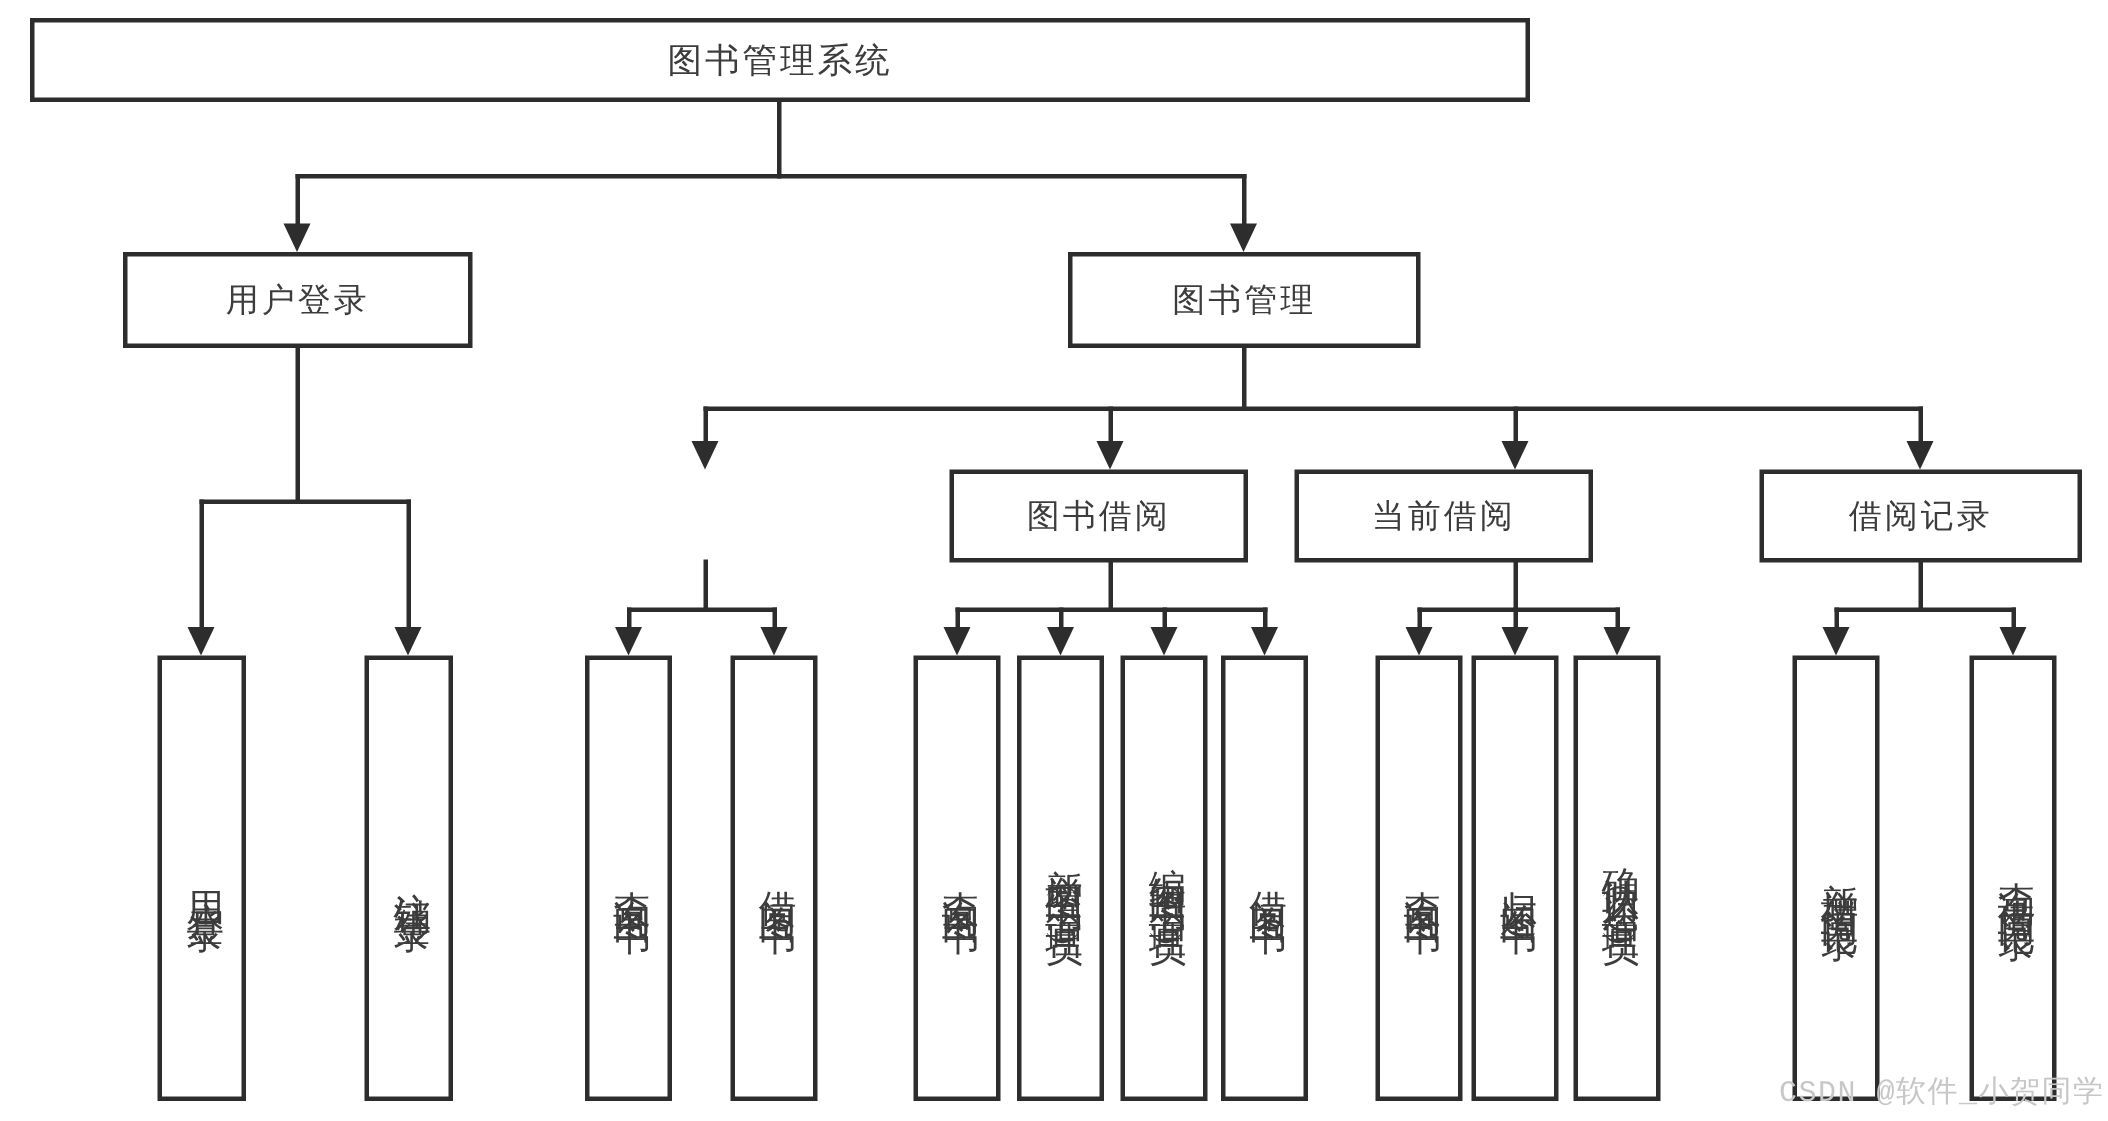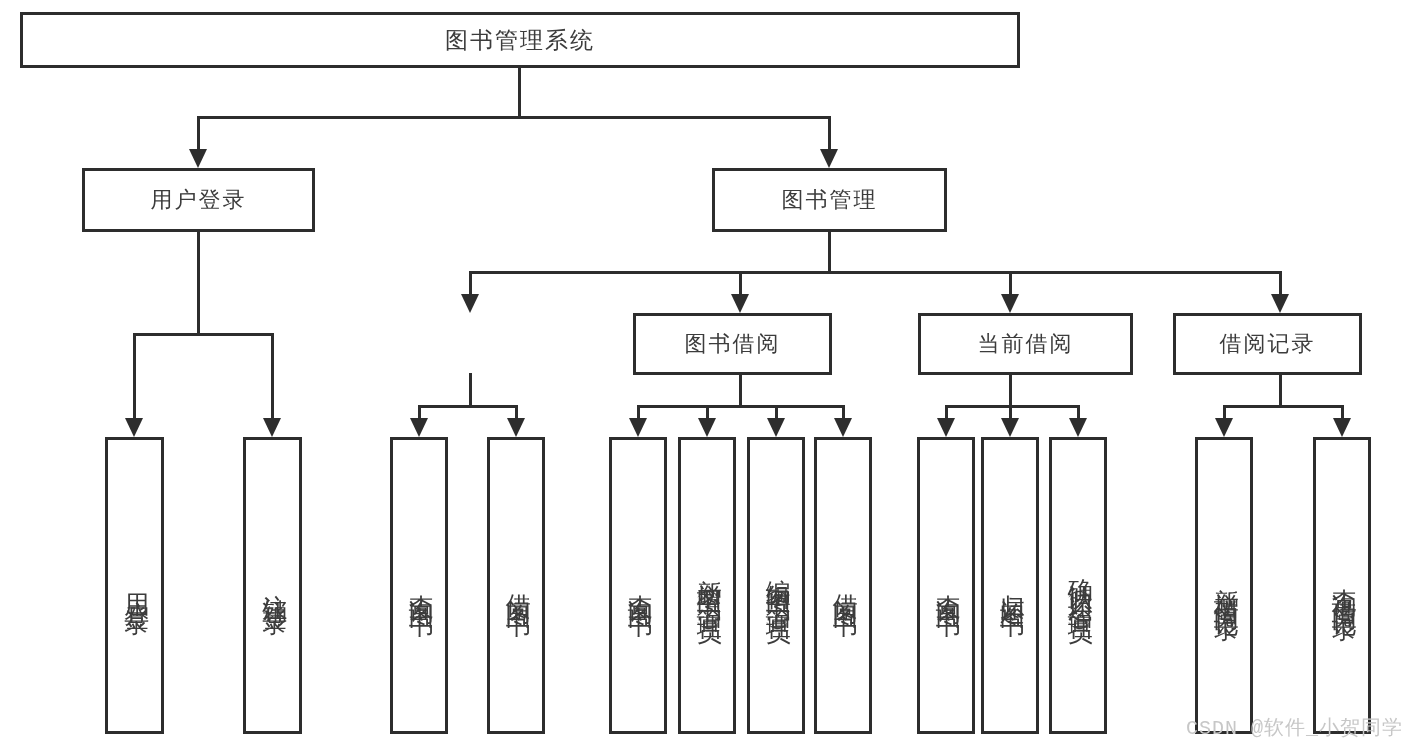--- a/index.html
+++ b/index.html
@@ -69,25 +69,25 @@
 
   <div class="box h" style="left:712px;top:168px;width:235px;height:64px">
     <span>图书管理</span>
   </div>
 
 
   <div class="box h" style="left:633px;top:313px;width:199px;height:62px">
     <span>图书借阅</span>
   </div>
 
-  <div class="box h" style="left:918px;top:313px;width:215px;height:62px">
+  <div class="box h" style="left:863px;top:313px;width:199px;height:62px">
     <span>当前借阅</span>
   </div>
 
-  <div class="box h" style="left:1173px;top:313px;width:189px;height:62px">
+  <div class="box h" style="left:1173px;top:313px;width:215px;height:62px">
     <span>借阅记录</span>
   </div>
 
   <div class="box v" style="left:105px;top:437px;width:59px;height:297px">
     <span>用户登录</span>
   </div>
 
   <div class="box v" style="left:243px;top:437px;width:59px;height:297px">
     <span>注销登录</span>
   </div>

